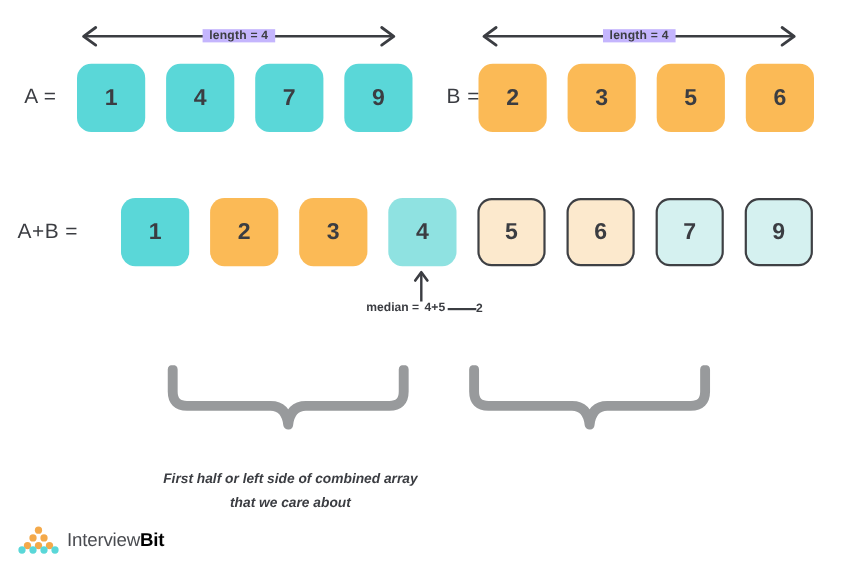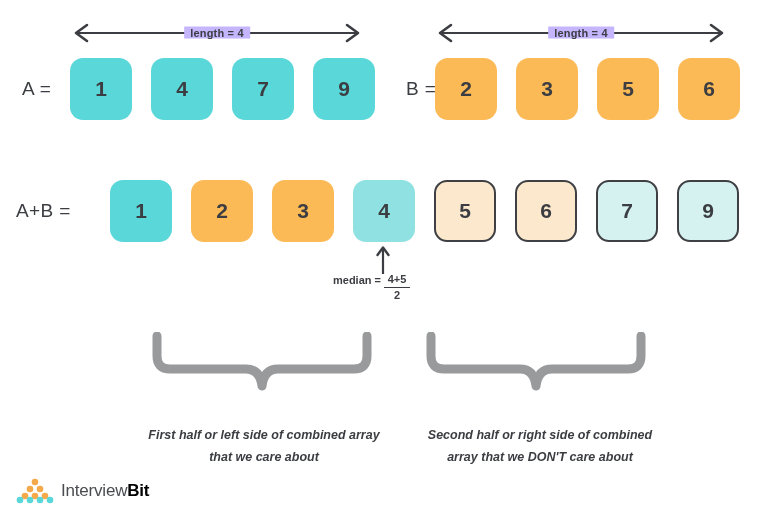--- a/index.html
+++ b/index.html
@@ -96,21 +96,21 @@
     display: flex;
     align-items: flex-start;
     font-size: 11px;
     font-weight: bold;
     color: #3b3d42;
     white-space: nowrap;
   }
   #median-text .lhs { margin-right: 3px; }
   .frac {
     display: inline-flex;
-    flex-direction: column;
+    flex-direction: row;
     align-items: center;
     line-height: 1.05;
   }
   .frac .num { padding: 0 2px 1px 2px; }
   .frac .bar {
     display: block;
     width: 100%;
     min-width: 26px;
     height: 1.6px;
     background: #3b3d42;
@@ -222,21 +222,20 @@
 
   <svg class="brace" id="brace-left" viewBox="0 0 224 62">
     <path d="M7,4 L7,24 Q7,37 20,37 L96,37 Q110,37 112,54 Q114,37 128,37 L204,37 Q217,37 217,24 L217,4" fill="none" stroke="#989a9c" stroke-width="9" stroke-linecap="round" stroke-linejoin="round"></path>
   </svg>
 
   <svg class="brace" id="brace-right" viewBox="0 0 224 62">
     <path d="M7,4 L7,24 Q7,37 20,37 L96,37 Q110,37 112,54 Q114,37 128,37 L204,37 Q217,37 217,24 L217,4" fill="none" stroke="#989a9c" stroke-width="9" stroke-linecap="round" stroke-linejoin="round"></path>
   </svg>
 
   <div class="caption" id="caption-left">First half or left side of combined array that we care about</div>
-  <div class="caption" id="caption-right">Second half or right side of combined array that we DON'T care about</div>
 
   <div id="logo">
     <svg id="logo-mark" width="42" height="26" viewBox="0 0 42 26">
       <circle cx="21" cy="4" r="3.3" fill="#f4a94a"></circle>
       <circle cx="16" cy="11" r="3.3" fill="#f4a94a"></circle>
       <circle cx="26" cy="11" r="3.3" fill="#f4a94a"></circle>
       <circle cx="11" cy="18" r="3.3" fill="#f4a94a"></circle>
       <circle cx="21" cy="18" r="3.3" fill="#f4a94a"></circle>
       <circle cx="31" cy="18" r="3.3" fill="#f4a94a"></circle>
       <circle cx="6" cy="22" r="3.3" fill="#5ad7d8"></circle>

